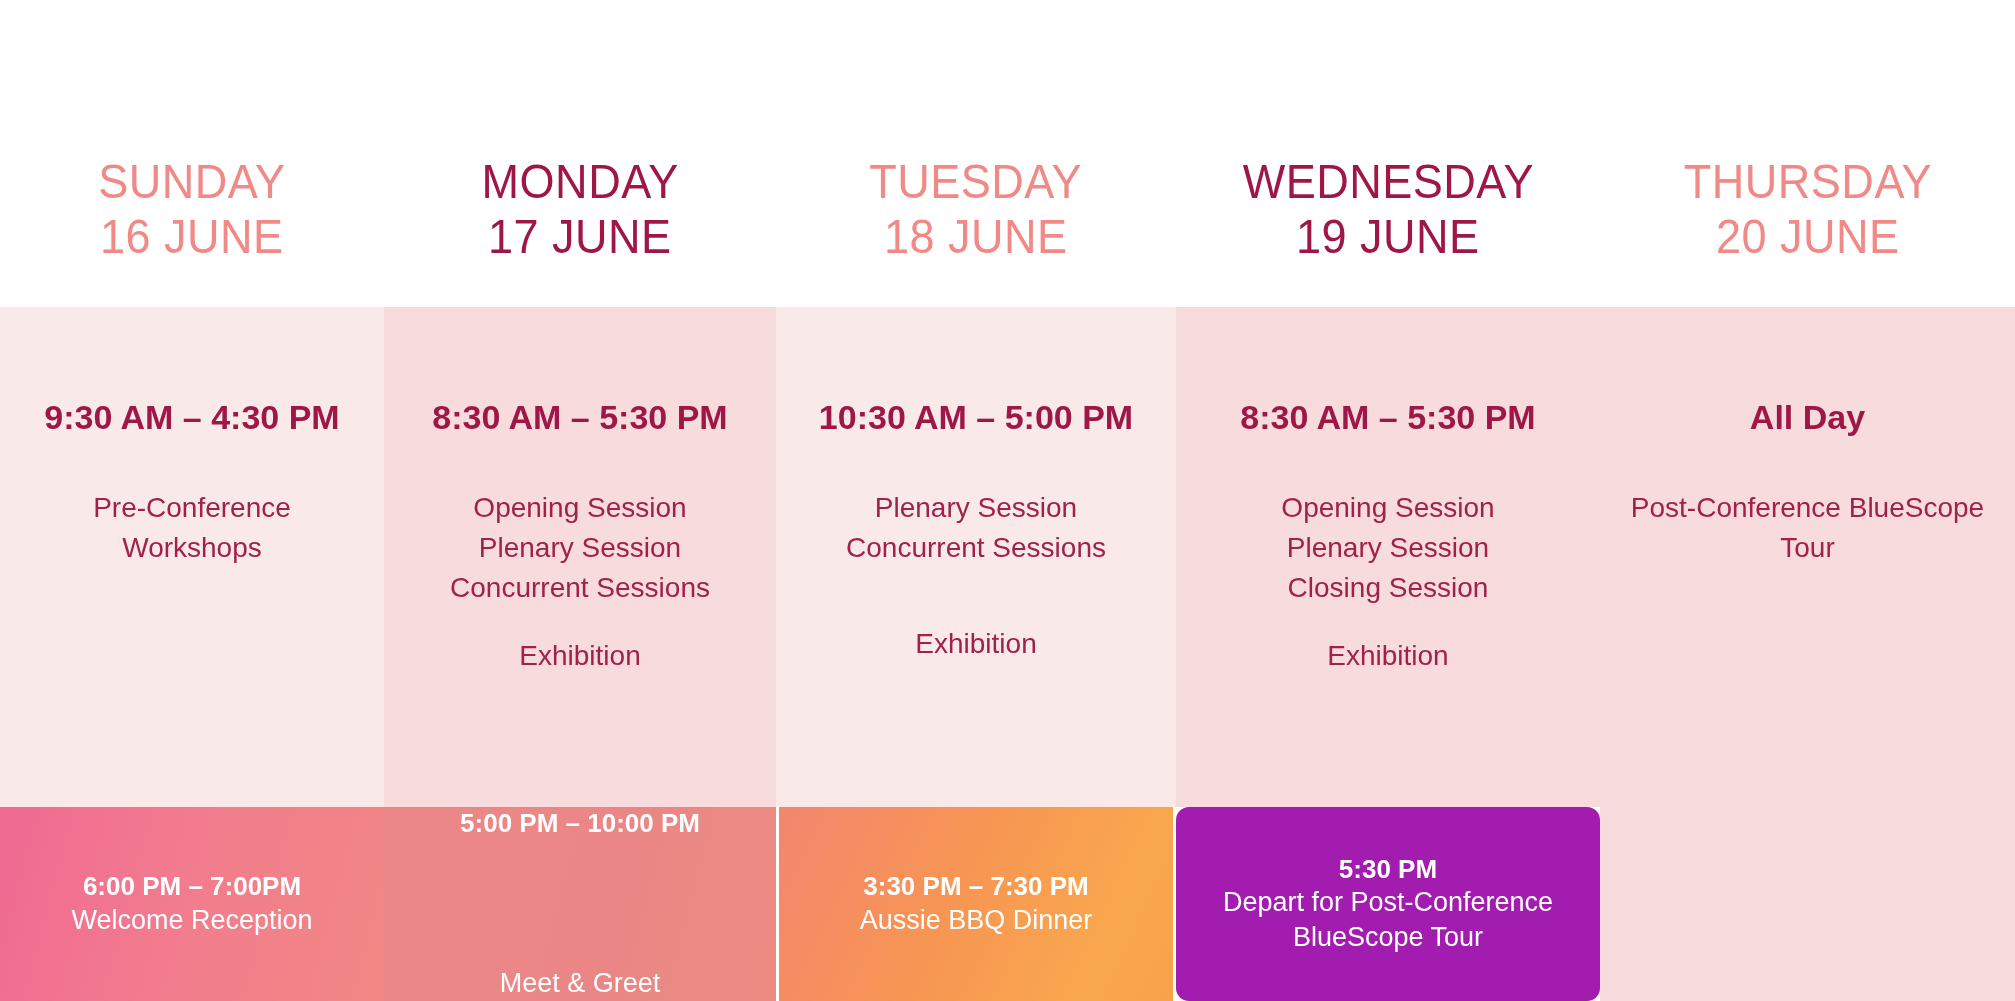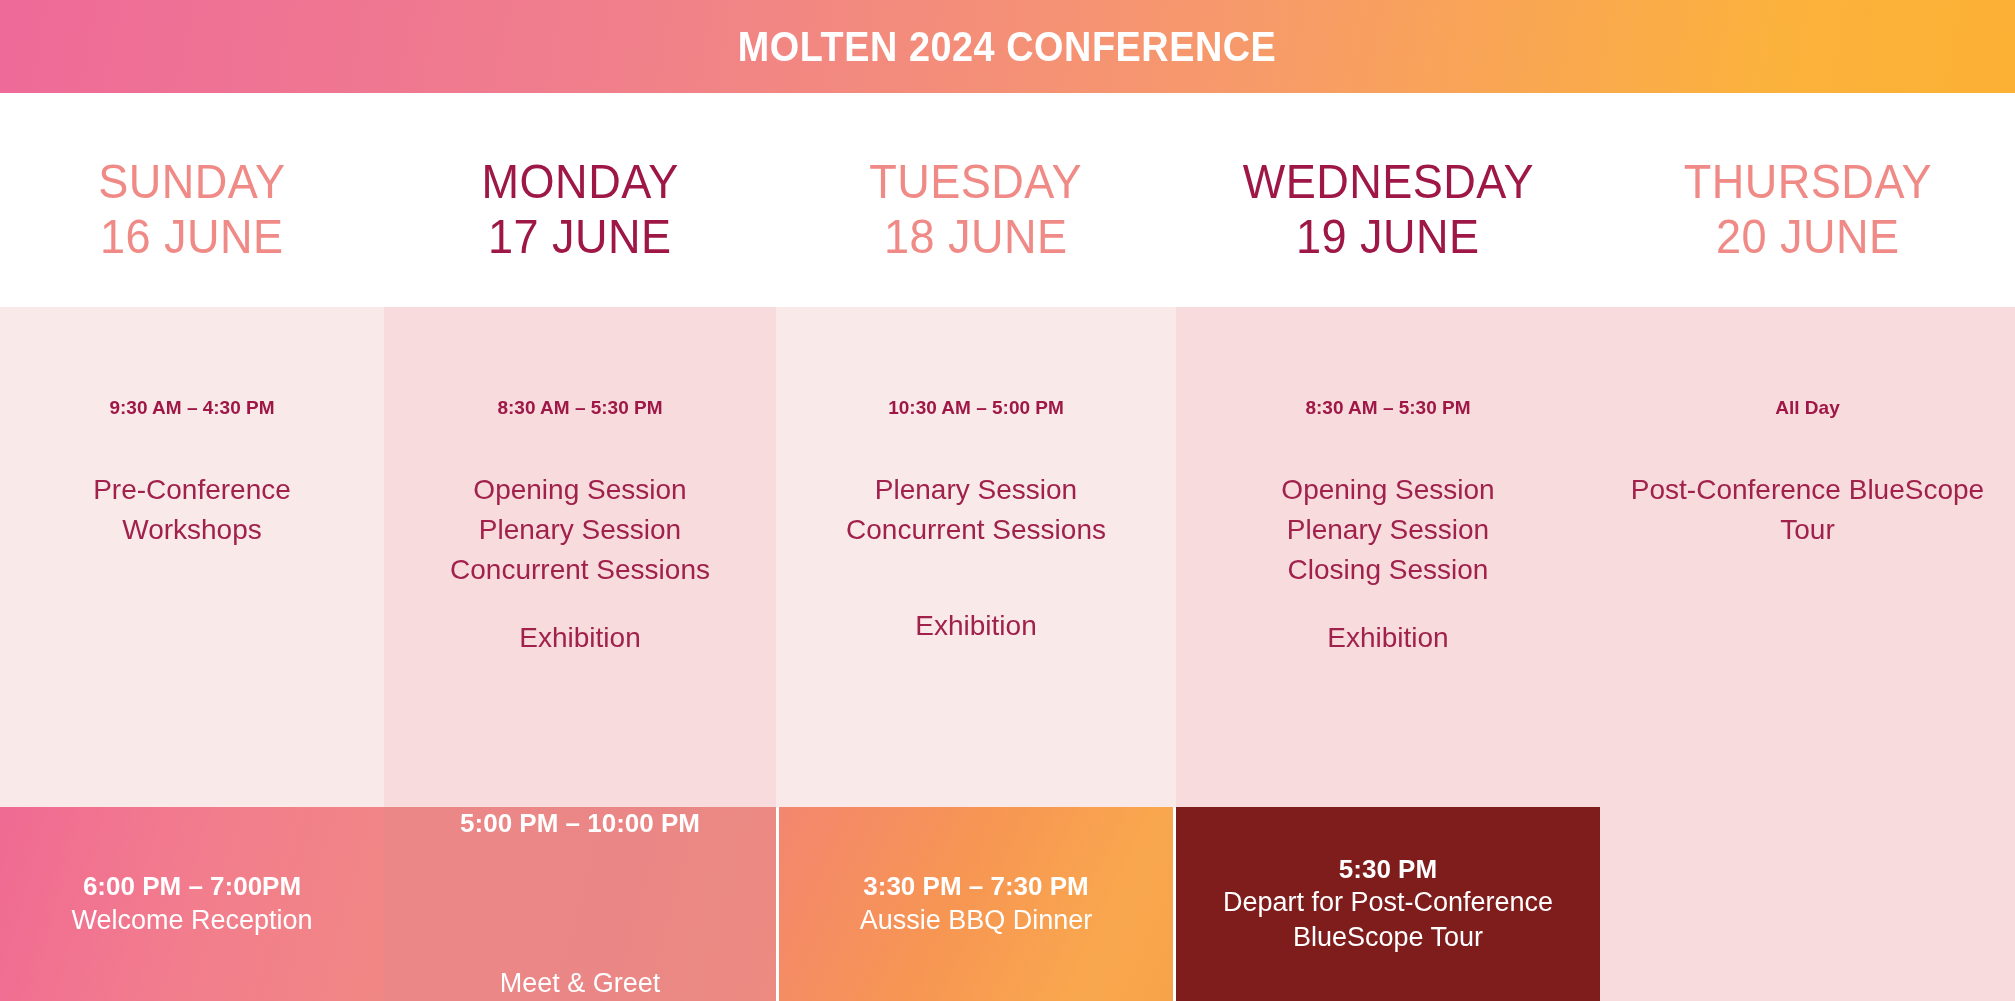--- a/index.html
+++ b/index.html
@@ -88,21 +88,21 @@
     padding-top: 90px;
     display: flex;
     flex-direction: column;
     align-items: center;
   }
   .bg-a { background: #fae9e9; }
   .bg-b { background: #f7dbdd; }
 
   .cell-time {
     color: #9e1746;
-    font-size: 19px;
+    font-size: 34px;
     font-weight: bold;
     line-height: 1.2;
     text-align: center;
     white-space: nowrap;
   }
   .cell-items {
     margin-top: 50px;
     color: #a0214b;
     font-size: 28px;
     font-weight: normal;
@@ -151,34 +151,32 @@
   .ev-mon {
     background: linear-gradient(105deg, #ec8787 0%, #ea8786 60%, #ec8b81 100%);
     justify-content: space-between;
   }
   .ev-tue {
     background: linear-gradient(115deg, #f3866f 0%, #f79653 45%, #f9a74e 80%, #f7a349 100%);
     border-left: 3px solid #ffffff;
     border-right: 3px solid #ffffff;
   }
   .ev-wed {
-    background: #7f1d1d;
+    background: #a21caf;
+    border-radius: 13px;
   }
 
   
   .ev-thu-bg { background: #f7dbdd; }
 </style>
 </head>
 <body>
 
 <div class="page">
 
-  <div class="banner">
-    <div class="banner-title">MOLTEN 2024 CONFERENCE</div>
-  </div>
 
   <div class="day-header-row">
     <div class="day-header tone-light" style="width:384px">
       <div class="day-name">SUNDAY</div>
       <div class="day-date">16 JUNE</div>
     </div>
     <div class="day-header tone-dark" style="width:392px">
       <div class="day-name">MONDAY</div>
       <div class="day-date">17 JUNE</div>
     </div>

